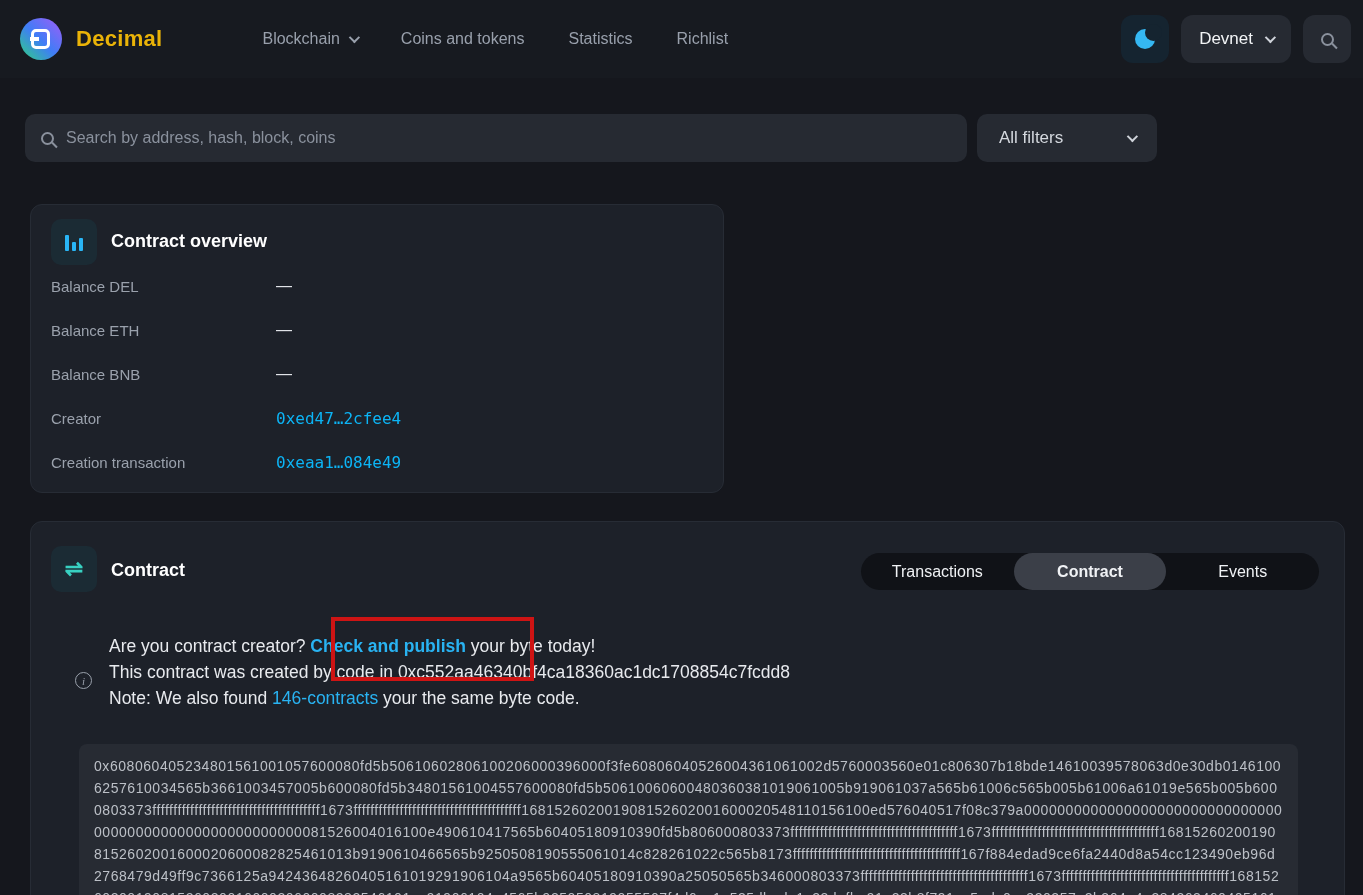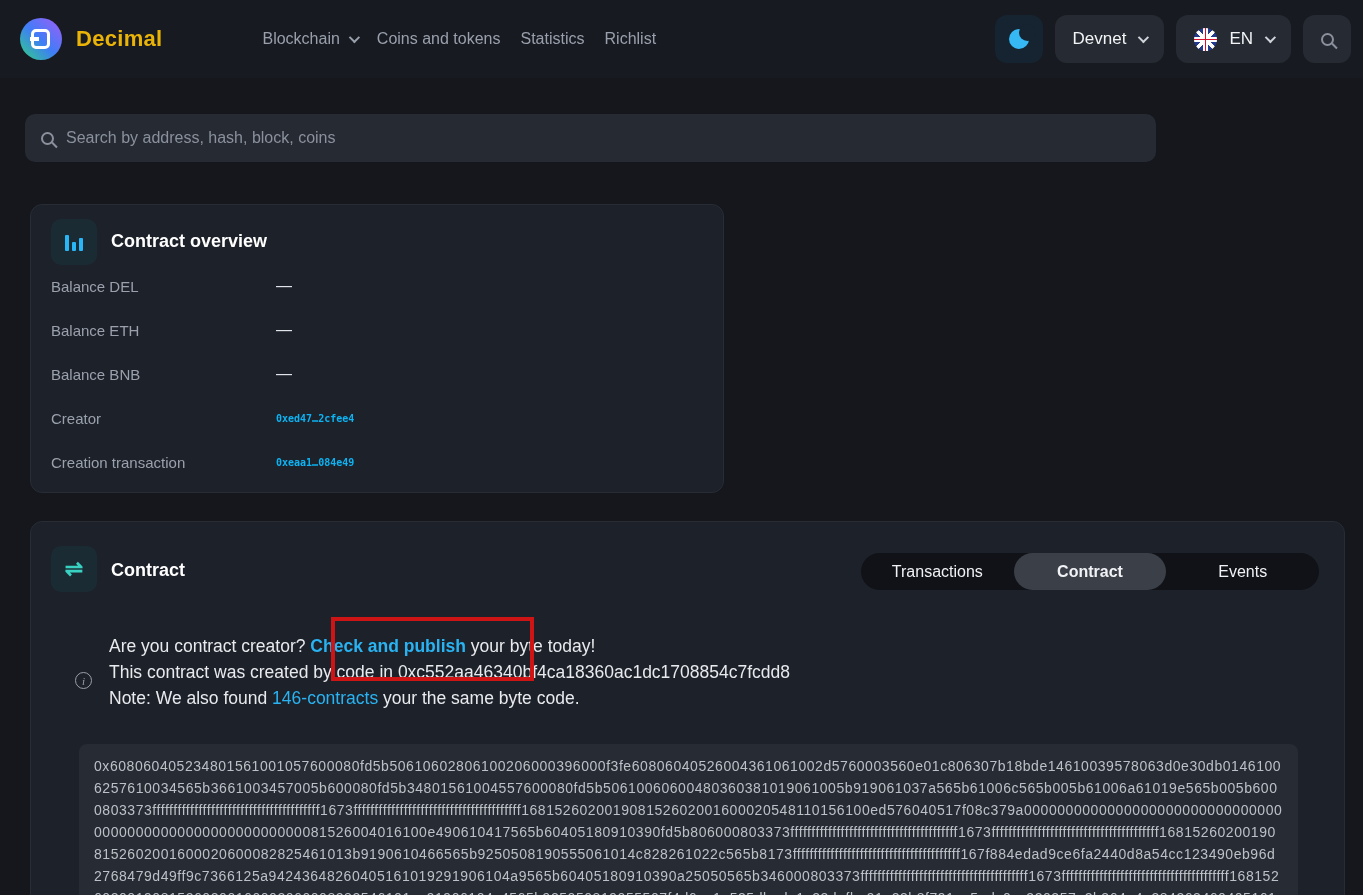--- a/index.html
+++ b/index.html
@@ -6,21 +6,21 @@
   body { background:#0f1116; font-family:"Liberation Sans", sans-serif; }
   #screen { position:relative; width:1363px; height:895px; background:#15171d; overflow:hidden; color:#f2f4f6; }
 
   
   .navbar { position:absolute; top:0; left:0; width:100%; height:78px; display:flex; align-items:center; background:#171a20; }
   .brand { display:flex; align-items:center; gap:14px; margin-left:20px; cursor:pointer; }
   .logo { width:42px; height:42px; border-radius:50%; background:linear-gradient(225deg,#a15cf8 0%,#3f7df6 52%,#2fd380 100%); position:relative; }
   .logo .glyph { position:absolute; left:11px; top:11px; width:19px; height:20px; border:3px solid #fff; border-radius:5px; }
   .logo .glyph::before { content:""; position:absolute; left:-4px; top:5px; width:9px; height:4px; background:#fff; }
   .brand-name { font-size:22px; font-weight:bold; color:#eab308; letter-spacing:.3px; }
-  .nav-links { display:flex; align-items:center; gap:20px; margin-left:100px; }
+  .nav-links { display:flex; align-items:center; gap:44px; margin-left:100px; }
   .nav-link { font-size:16px; color:#99a0ac; display:flex; align-items:center; gap:9px; cursor:pointer; }
   .chev { width:8px; height:8px; border-right:2px solid #99a0ac; border-bottom:2px solid #99a0ac; transform:rotate(45deg) translateY(-2px); }
   .chev.light { border-color:#cfd3da; }
   .nav-right { margin-left:auto; margin-right:12px; display:flex; align-items:center; gap:12px; }
   .pill-btn { height:48px; background:#262a32; border-radius:12px; display:flex; align-items:center; gap:12px; padding:0 18px; font-size:17px; color:#f2f4f6; cursor:pointer; }
   .icon-btn { width:48px; height:48px; border-radius:12px; background:#262a32; display:flex; align-items:center; justify-content:center; cursor:pointer; }
   .theme-btn { background:#152430; }
   .moon { position:relative; width:20px; height:20px; border-radius:50%; background:#35b8f3; }
   .moon::after { content:""; position:absolute; width:17px; height:17px; border-radius:50%; background:#152430; top:-5px; right:-7px; }
   .mag { width:13px; height:13px; border:2px solid #8a919d; border-radius:50%; position:relative; }
@@ -52,21 +52,21 @@
   .bars i { display:block; width:4px; background:#29b6f6; border-radius:1px; }
   .bars i:nth-child(1){ height:16px; } .bars i:nth-child(2){ height:9px; } .bars i:nth-child(3){ height:13px; }
   
   .swap { color:#38d1c2; font-size:22px; font-weight:bold; line-height:1; }
 
   
   .ov-rows { position:absolute; left:20px; top:59px; right:20px; }
   .ov-row { height:44px; display:flex; align-items:center; }
   .ov-label { width:225px; font-size:15px; color:#9aa1ac; }
   .ov-dash { font-size:16px; color:#e8eaee; }
-  .ov-link { font-family:"DejaVu Sans Mono", monospace; font-weight:bold; font-size:10px; color:#0cb4f5; cursor:pointer; }
+  .ov-link { font-family:"DejaVu Sans Mono", monospace; font-weight:normal; font-size:16px; color:#0cb4f5; cursor:pointer; }
 
   
   .tab-group { position:absolute; left:830px; top:31px; width:458px; height:37px; background:#101217; border-radius:19px; display:flex; }
   .tab { flex:1; display:flex; align-items:center; justify-content:center; font-size:16px; color:#f0f2f5; border-radius:19px; cursor:pointer; }
   .tab.active { background:#3b3f48; font-weight:bold; }
 
   
   .info-icon { position:absolute; left:44px; top:150px; width:17px; height:17px; border:1.5px solid #9aa1ac; border-radius:50%; color:#9aa1ac; font-size:11px; display:flex; align-items:center; justify-content:center; font-family:"Liberation Serif", serif; font-style:italic; }
   .notice { position:absolute; left:78px; top:111px; font-size:17.5px; line-height:26px; color:#e8eaee; }
   .notice .lnk { color:#29b3f2; font-weight:bold; cursor:pointer; }
@@ -105,35 +105,34 @@
       </div>
     </div>
     <div class="nav-right">
       <div class="icon-btn theme-btn">
         <span class="moon"></span>
       </div>
       <div class="pill-btn">
         <span>Devnet</span>
         <span class="chev light"></span>
       </div>
-      <div class="pill-btn">
-        <span class="flag"></span>
-        <span>EN</span>
-        <span class="chev light"></span>
-      </div>
       <div class="icon-btn">
         <span class="mag"></span>
       </div>
     </div>
   </div>
 
   <div class="search-row">
     <div class="search-box">
       <span class="mag"></span>
       <input type="text" placeholder="Search by address, hash, block, coins" style="">
+    </div>
+    <div class="filters-btn">
+      <span>All filters</span>
+      <span class="chev light"></span>
     </div>
   </div>
 
   <div class="card" style="left:30px; top:166px; width:694px; height:289px;">
     <div class="tile" style="left:20px; top:14px;">
       <span class="bars">
           <i></i>
           <i></i>
           <i></i>
         </span>

